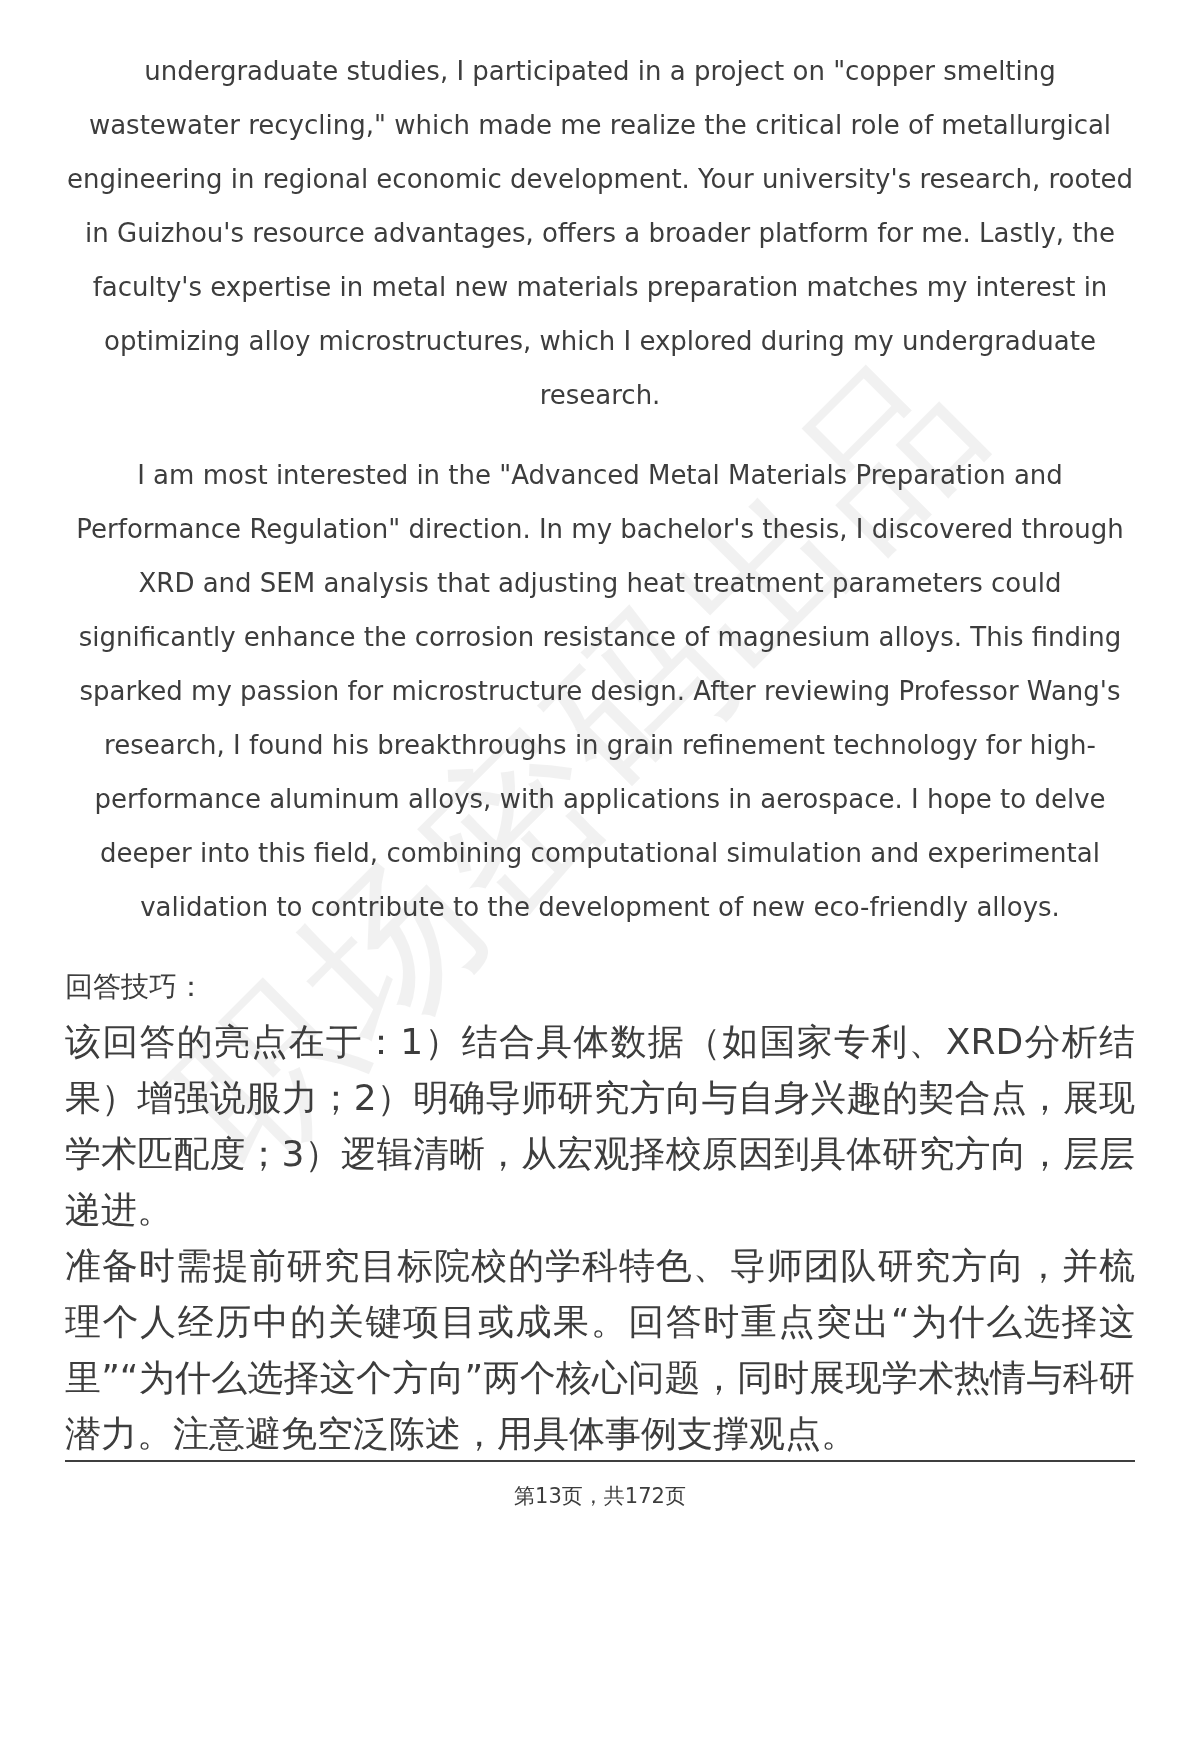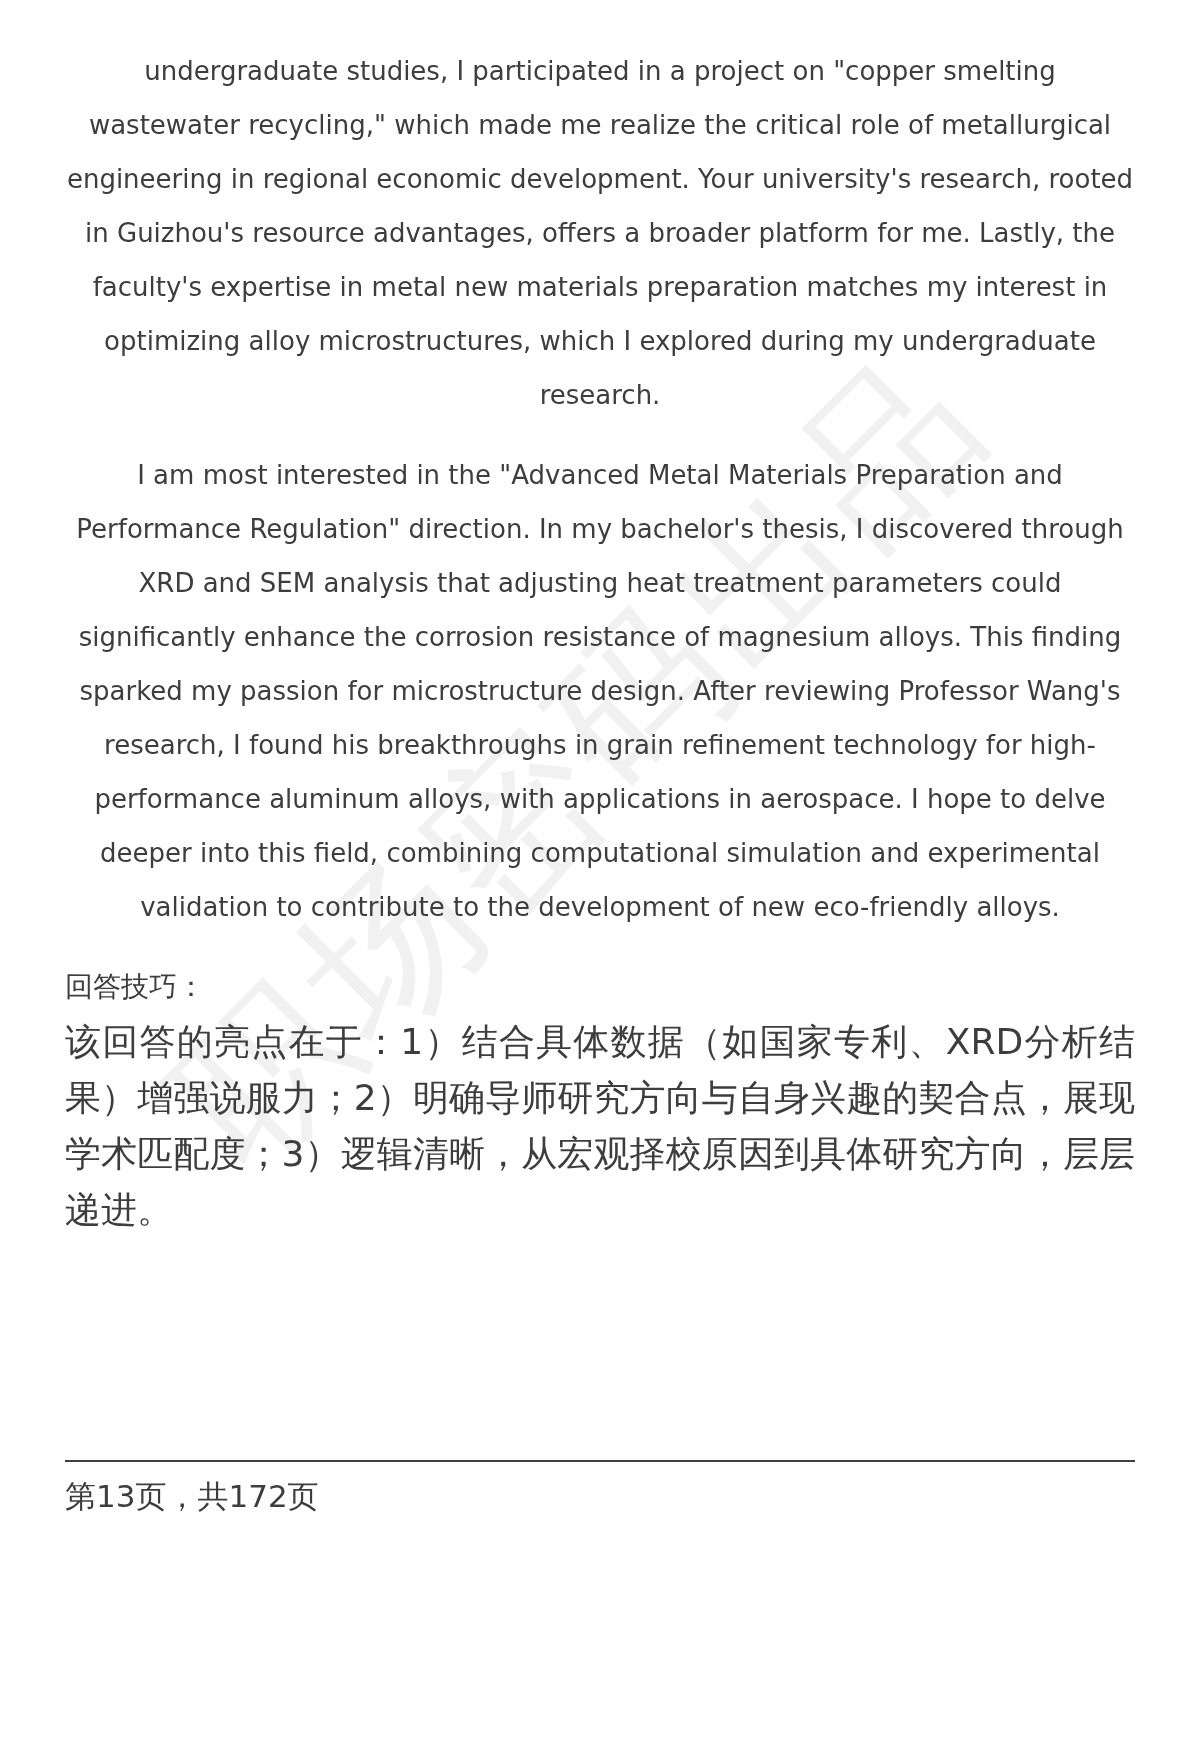--- a/index.html
+++ b/index.html
@@ -63,43 +63,44 @@
     z-index: 1;
   }
   .footer-divider {
     border: 0;
     border-top: 2px solid #3f3f3f;
     height: 0;
     margin: 0;
   }
   .footer-text {
     margin-top: 14px;
-    font-size: 31px;
+    font-size: 21px;
     line-height: 40px;
-    text-align: left;
+    text-align: center;
     color: #3d3d3d;
   }
 </style>
 </head>
 <body>
 
 <div class="page">
 
   <div class="watermark">职场密码出品</div>
 
   <div class="content">
 
     <p class="para-en">undergraduate studies, I participated in a project on "copper smelting wastewater recycling," which made me realize the critical role of metallurgical engineering in regional economic development. Your university's research, rooted in Guizhou's resource advantages, offers a broader platform for me. Lastly, the faculty's expertise in metal new materials preparation matches my interest in optimizing alloy microstructures, which I explored during my undergraduate research.</p>
 
     <p class="para-en">I am most interested in the "Advanced Metal Materials Preparation and Performance Regulation" direction. In my bachelor's thesis, I discovered through XRD and SEM analysis that adjusting heat treatment parameters could significantly enhance the corrosion resistance of magnesium alloys. This finding sparked my passion for microstructure design. After reviewing Professor Wang's research, I found his breakthroughs in grain refinement technology for high-performance aluminum alloys, with applications in aerospace. I hope to delve deeper into this field, combining computational simulation and experimental validation to contribute to the development of new eco-friendly alloys.</p>
 
     <p class="tips-heading">回答技巧：</p>
 
     <p class="para-zh">该回答的亮点在于：1）结合具体数据（如国家专利、XRD分析结果）增强说服力；2）明确导师研究方向与自身兴趣的契合点，展现学术匹配度；3）逻辑清晰，从宏观择校原因到具体研究方向，层层递进。</p>
 
+    <p class="para-zh">准备时需提前研究目标院校的学科特色、导师团队研究方向，并梳理个人经历中的关键项目或成果。回答时重点突出“为什么选择这里”“为什么选择这个方向”两个核心问题，同时展现学术热情与科研潜力。注意避免空泛陈述，用具体事例支撑观点。</p>
 
   </div>
 
   <div class="footer">
     <hr class="footer-divider">
     <div class="footer-text">第13页，共172页</div>
   </div>
 
 </div>
 

